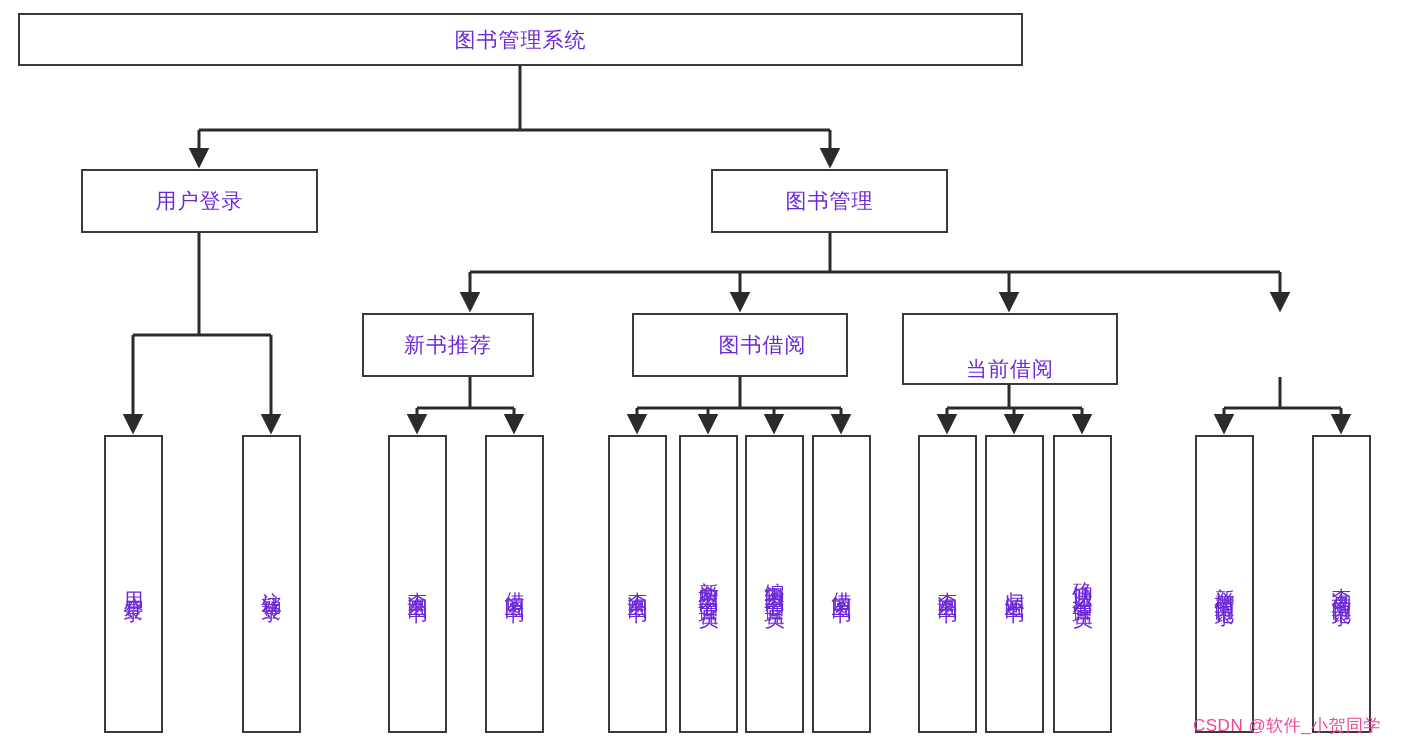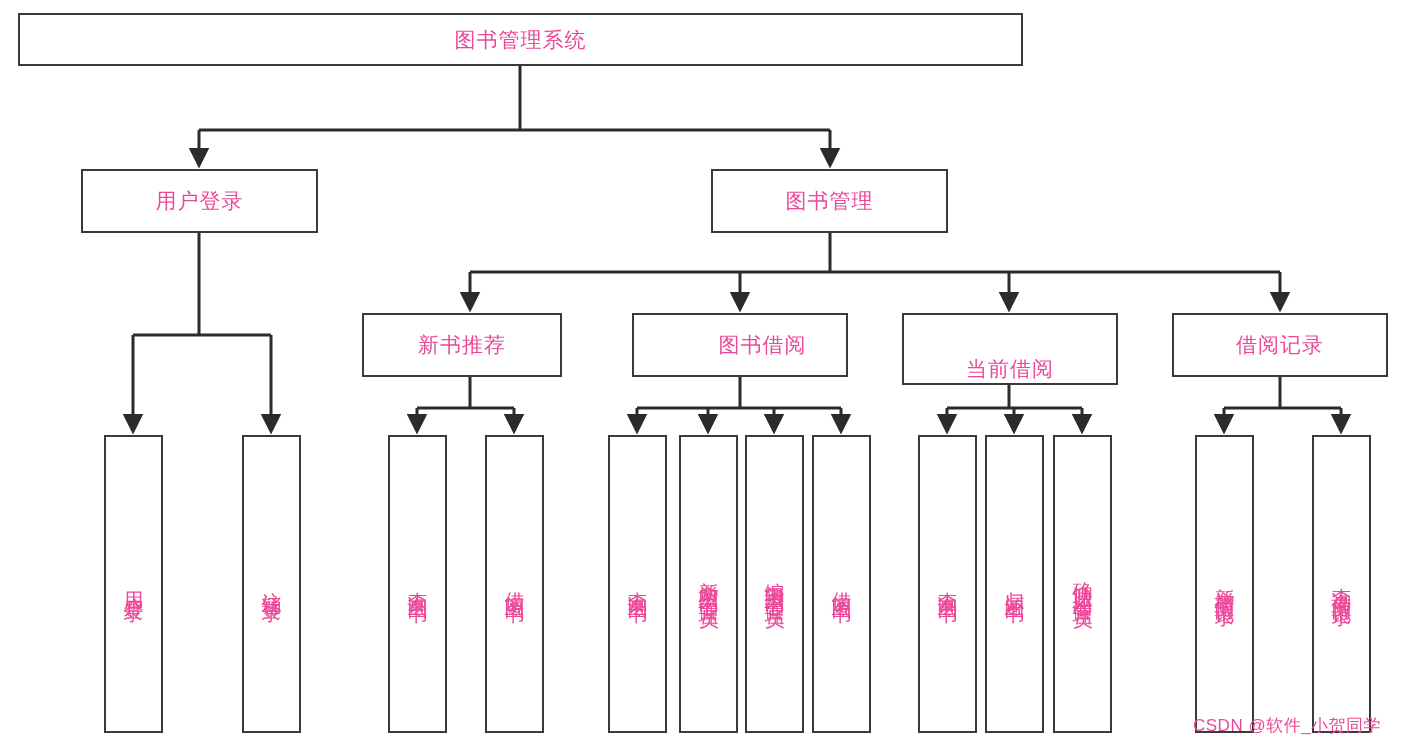--- a/index.html
+++ b/index.html
@@ -26,21 +26,21 @@
     height: 747px;
   }
   .node {
     position: absolute;
     box-sizing: border-box;
     background: #ffffff;
     border: 2px solid #3a3a3a;
     display: flex;
     align-items: center;
     justify-content: center;
-    color: #ec4899;
+    color: #6d28d9;
     z-index: 2;
   }
   .node-horizontal {
     font-size: 21px;
     letter-spacing: 1px;
   }
   .node-leaf {
     font-size: 20px;
     writing-mode: vertical-rl;
     text-orientation: upright;
@@ -124,35 +124,32 @@
   </div>
 
   <div class="node node-horizontal" style="left:81px; top:169px; width:237px; height:64px;">
     <span class="node-label">用户登录</span>
   </div>
 
   <div class="node node-horizontal" style="left:711px; top:169px; width:237px; height:64px;justify-content:center;">
     <span class="node-label">图书管理</span>
   </div>
 
-  <div class="node node-horizontal" style="left:362px; top:313px; width:200px; height:64px;">
+  <div class="node node-horizontal" style="left:362px; top:313px; width:172px; height:64px;">
     <span class="node-label">新书推荐</span>
   </div>
 
   <div class="node node-horizontal" style="left:632px; top:313px; width:216px; height:64px;padding-left:45px;">
     <span class="node-label">图书借阅</span>
   </div>
 
   <div class="node node-horizontal" style="left:902px; top:313px; width:216px; height:72px;align-items:flex-end;">
     <span class="node-label">当前借阅</span>
   </div>
 
-  <div class="node node-horizontal" style="left:1172px; top:313px; width:216px; height:64px;">
-    <span class="node-label">借阅记录</span>
-  </div>
 
   <div class="node node-leaf" style="left:104px; top:435px; width:59px; height:298px;">
     <span class="node-label">用户登录</span>
   </div>
 
   <div class="node node-leaf" style="left:242px; top:435px; width:59px; height:298px;">
     <span class="node-label">注销登录</span>
   </div>
 
   <div class="node node-leaf" style="left:388px; top:435px; width:59px; height:298px;">

